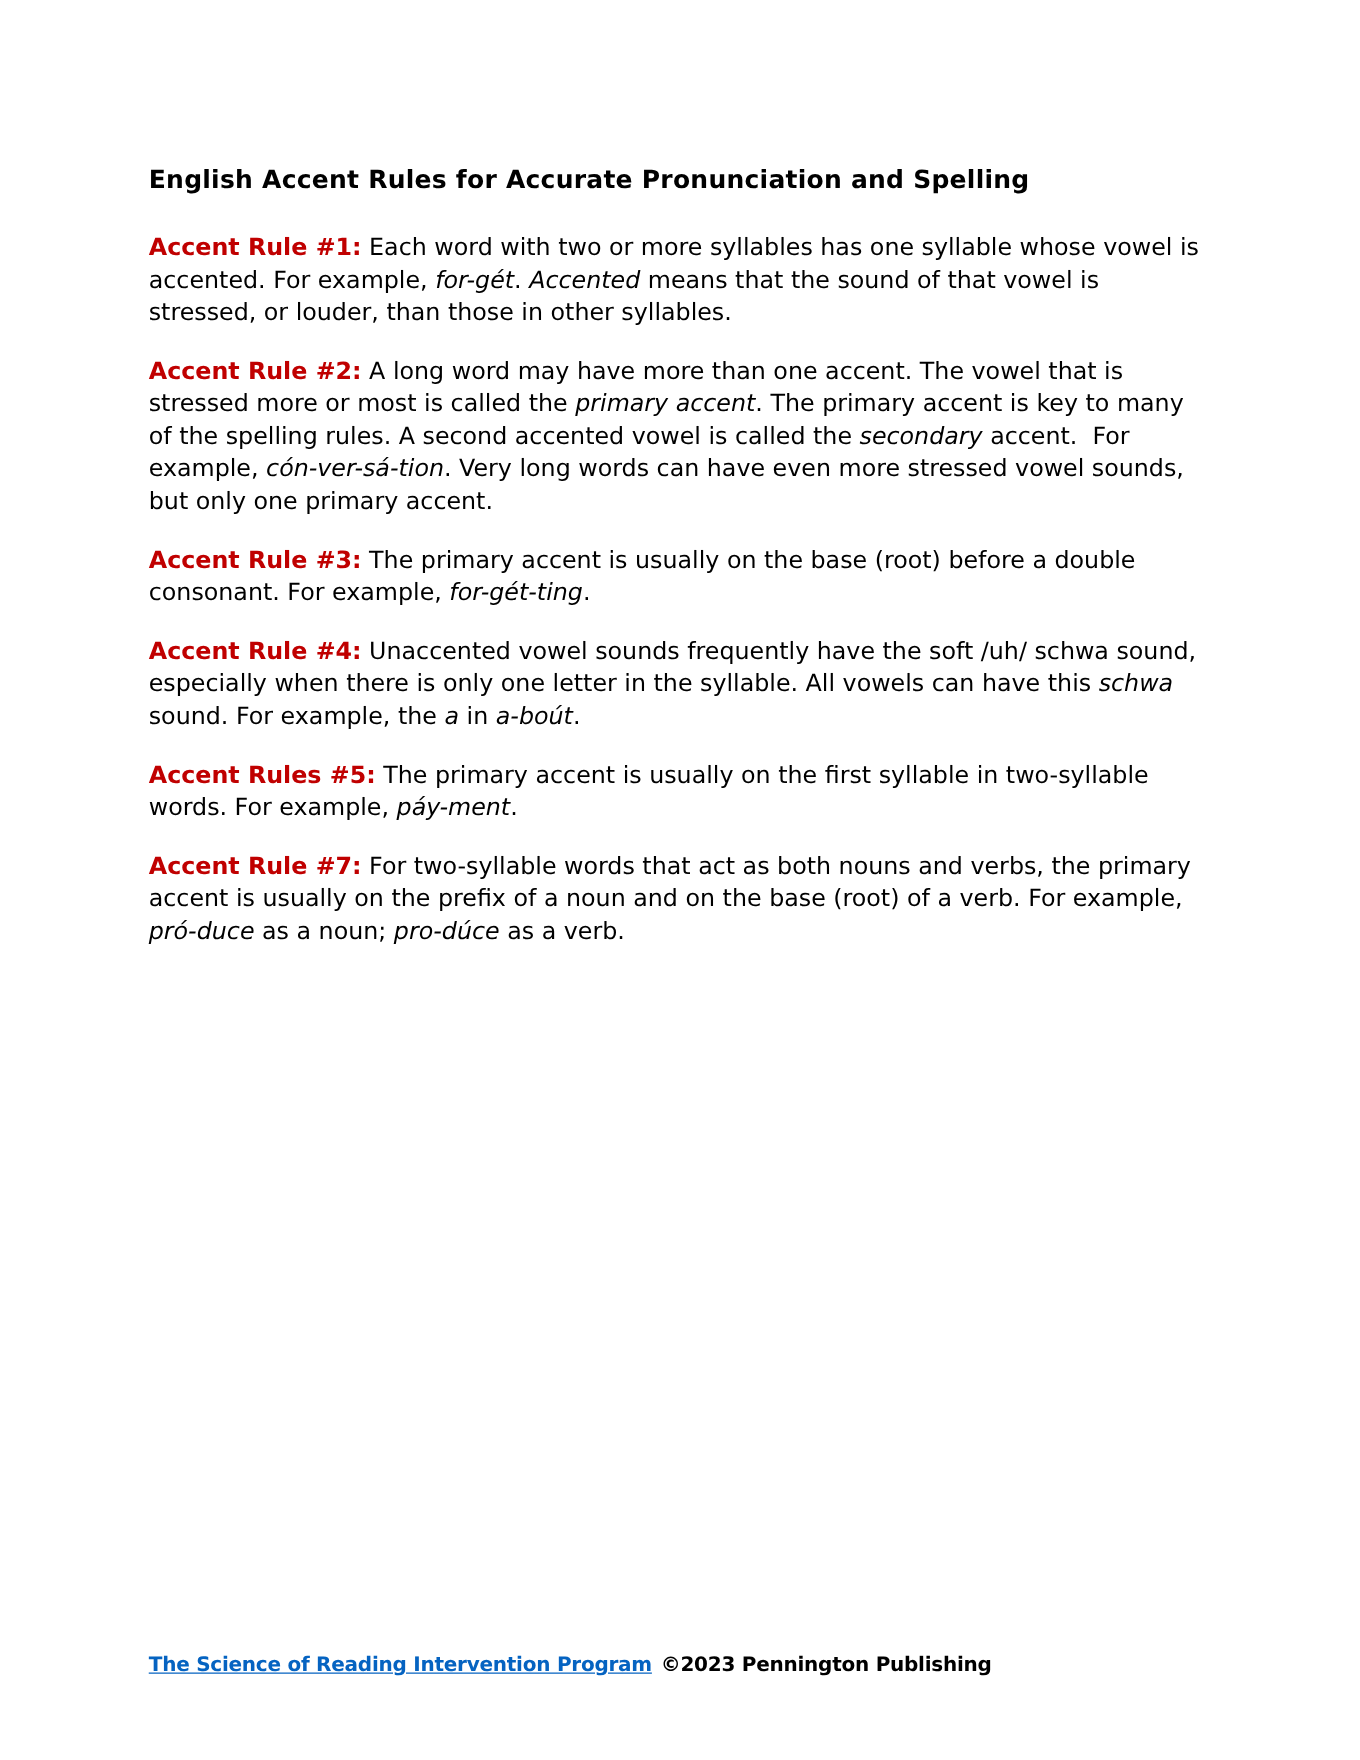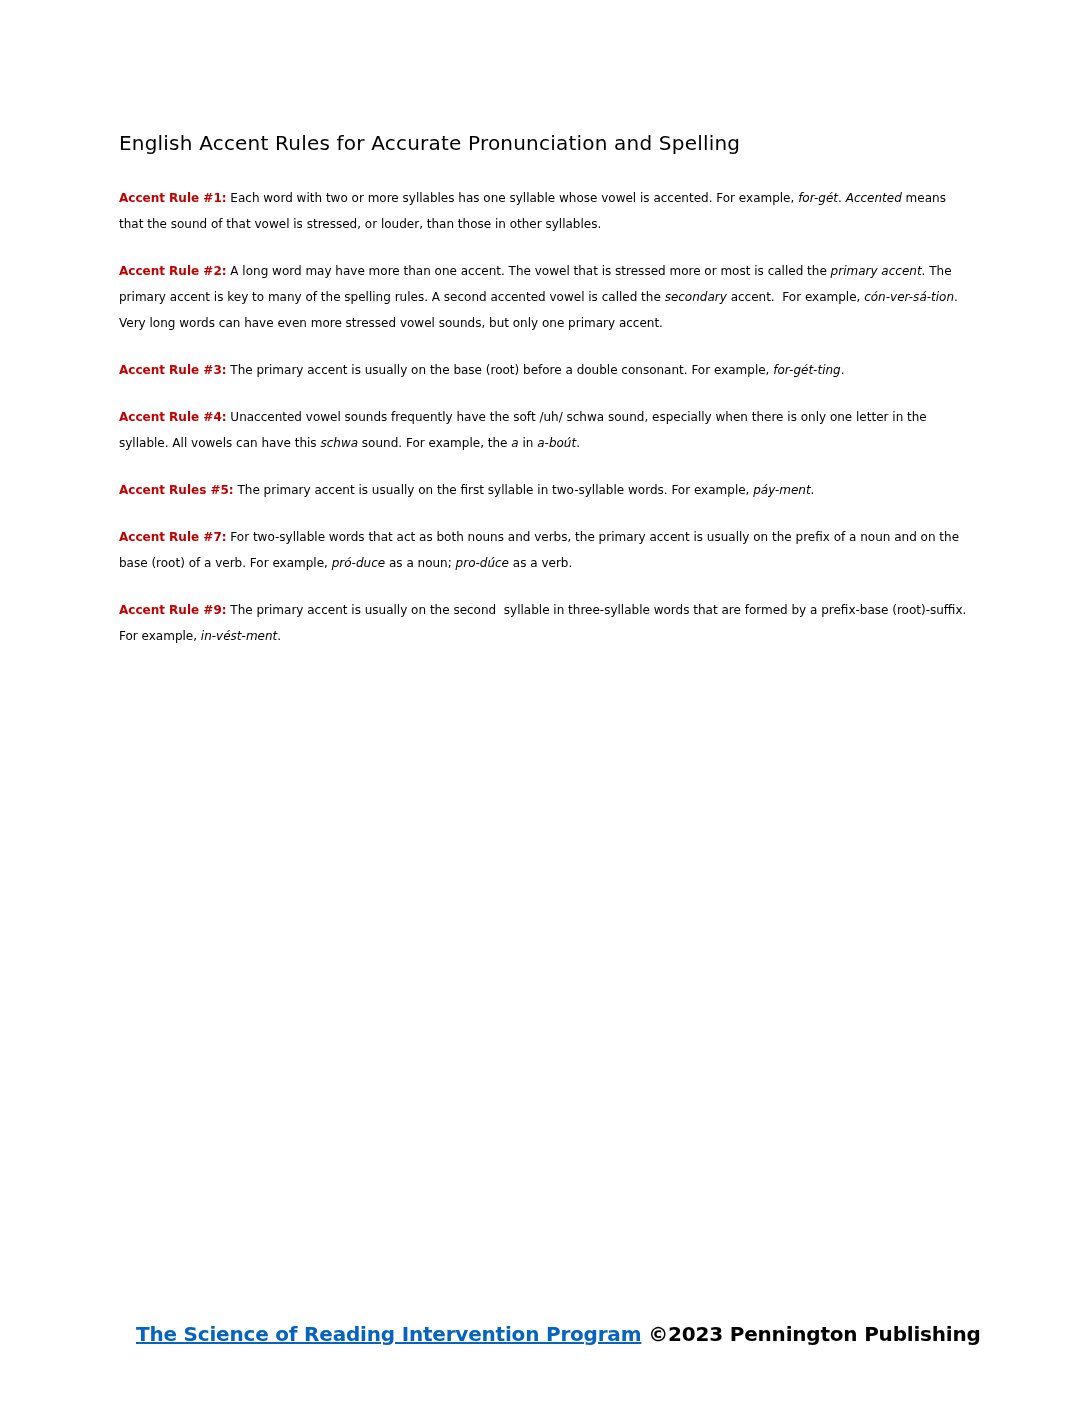--- a/index.html
+++ b/index.html
@@ -20,44 +20,44 @@
     top: 0;
     left: 0;
     width: 1088px;
     height: 1408px;
     background: var(--page-bg, #ffffff);
     box-sizing: border-box;
     padding: 131px 119px 0 119px;
   }
   .doc-title {
     font-size: 20px;
-    font-weight: normal;
+    font-weight: bold;
     color: var(--body-color, #000000);
     margin: 0 0 30px 0;
     white-space: nowrap;
     letter-spacing: 0.2px;
   }
   .rule {
     width: 850px;
-    font-size: 12px;
+    font-size: 19px;
     line-height: 26px;
     margin: 0 0 21px 0;
     white-space: pre-wrap;
   }
   .rule-label {
     font-weight: bold;
     color: var(--rule-label-color, #c00000);
   }
   .seg { color: var(--body-color, #000000); }
   .seg.italic { font-style: italic; }
   .page-footer {
     position: absolute;
     top: 1322px;
-    left: 136px;
-    font-size: 20px;
+    left: 119px;
+    font-size: 16px;
     font-weight: bold;
     white-space: nowrap;
     letter-spacing: -0.2px;
   }
   .footer-link {
     color: var(--link-color, #0563c1);
     text-decoration: underline;
     cursor: pointer;
   }
   .footer-copyright {
@@ -71,19 +71,18 @@
 <main class="page">
   <h1 class="doc-title">English Accent Rules for Accurate Pronunciation and Spelling</h1>
 
   <section>
       <p class="rule"><span class="rule-label">Accent Rule #1:</span><span class="seg"> Each word with two or more syllables has one syllable whose vowel is accented. For example, </span><span class="seg italic">for-gét</span><span class="seg">. </span><span class="seg italic">Accented</span><span class="seg"> means that the sound of that vowel is stressed, or louder, than those in other syllables.</span></p>
       <p class="rule"><span class="rule-label">Accent Rule #2:</span><span class="seg"> A long word may have more than one accent. The vowel that is stressed more or most is called the </span><span class="seg italic">primary accent</span><span class="seg">. The primary accent is key to many of the spelling rules. A second accented vowel is called the </span><span class="seg italic">secondary</span><span class="seg"> accent.  For example, </span><span class="seg italic">cón-ver-sá-tion</span><span class="seg">. Very long words can have even more stressed vowel sounds, but only one primary accent.</span></p>
       <p class="rule"><span class="rule-label">Accent Rule #3:</span><span class="seg"> The primary accent is usually on the base (root) before a double consonant. For example, </span><span class="seg italic">for-gét-ting</span><span class="seg">.</span></p>
       <p class="rule"><span class="rule-label">Accent Rule #4:</span><span class="seg"> Unaccented vowel sounds frequently have the soft /uh/ schwa sound, especially when there is only one letter in the syllable. All vowels can have this </span><span class="seg italic">schwa</span><span class="seg"> sound. For example, the </span><span class="seg italic">a</span><span class="seg"> in </span><span class="seg italic">a-boút</span><span class="seg">.</span></p>
       <p class="rule"><span class="rule-label">Accent Rules #5:</span><span class="seg"> The primary accent is usually on the first syllable in two-syllable words. For example, </span><span class="seg italic">páy-ment</span><span class="seg">.</span></p>
       <p class="rule"><span class="rule-label">Accent Rule #7:</span><span class="seg"> For two-syllable words that act as both nouns and verbs, the primary accent is usually on the prefix of a noun and on the base (root) of a verb. For example, </span><span class="seg italic">pró-duce</span><span class="seg"> as a noun; </span><span class="seg italic">pro-dúce</span><span class="seg"> as a verb.</span></p>
-      <p class="rule"><span class="rule-label">Accent Rule #9:</span><span class="seg"> The primary accent is usually on the second  syllable in three-syllable words that are formed by a prefix-base (root)-suffix. For example, </span><span class="seg italic">in-vést-ment</span><span class="seg">.</span></p>
     </section>
 
   <footer class="page-footer">
     <a class="footer-link">The Science of Reading Intervention Program</a><span class="footer-copyright">©2023 Pennington Publishing</span>
   </footer>
 </main>
 
 </body></html>

